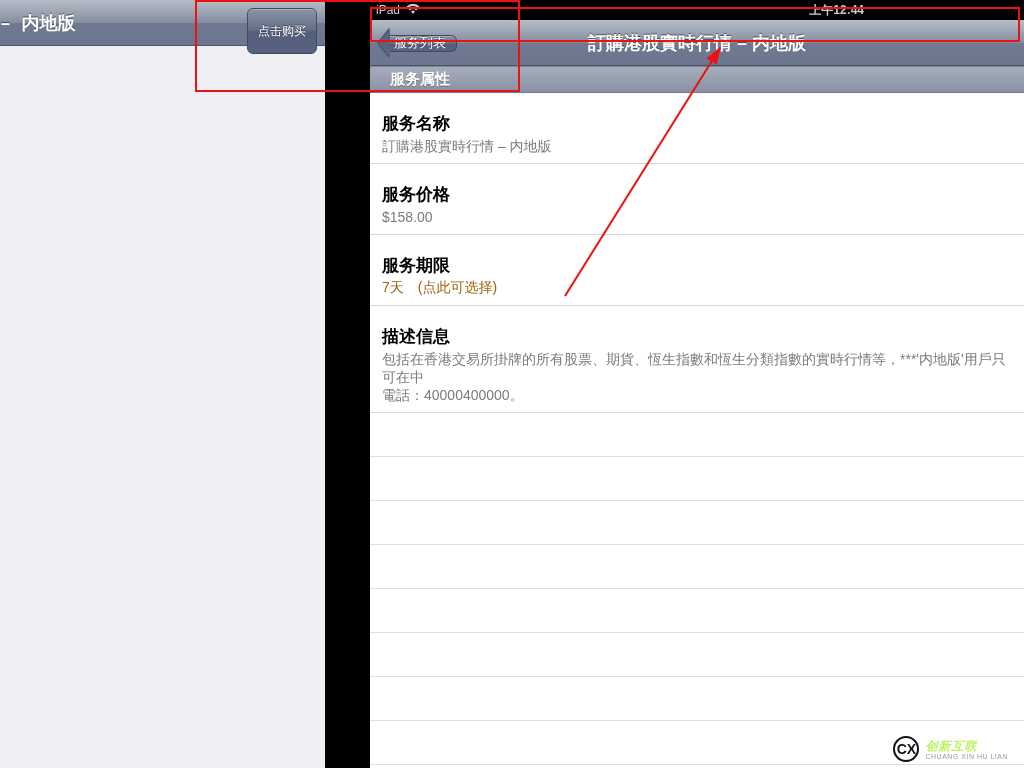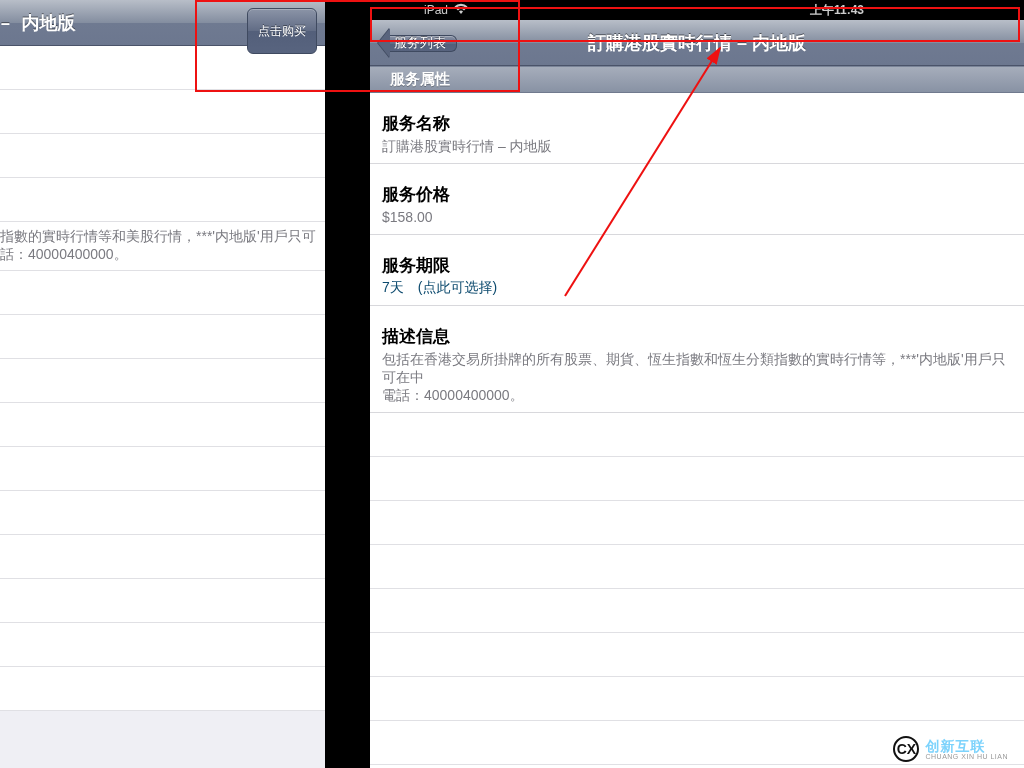--- a/index.html
+++ b/index.html
@@ -7,21 +7,21 @@
 
   .panel { position: absolute; top: 0; bottom: 0; background: #efeff4; overflow: hidden; }
   .panel-left  { left: 0; width: 325px; }
   .panel-right { left: 370px; right: 0; }
 
   
   .statusbar {
     height: 20px; background: #000; color: #ccc; font-size: 12px;
     display: flex; align-items: center; position: relative;
   }
-  .sb-left  { position: absolute; left: 6px; display: flex; align-items: center; gap: 6px; margin-left: 48px; }
+  .sb-left  { position: absolute; left: 6px; display: flex; align-items: center; gap: 6px; }
   .sb-right { position: absolute; right: 160px; font-weight: bold; }
 
   
   .navbar {
     height: 46px;
     background: linear-gradient(#b8bec8, #848ea0 50%, #6f7a91 51%, #6c778f);
     border-bottom: 1px solid #4a5369;
     position: relative;
     display: flex; align-items: center; justify-content: center;
   }
@@ -63,21 +63,21 @@
     padding: 3px 20px; text-shadow: 0 1px 0 rgba(0,0,0,.3);
     border-top: 1px solid #7a8498; border-bottom: 1px solid #707a8e;
   }
 
   .cell {
     background: #fff; border-bottom: 1px solid #d8d8dc;
     padding: 20px 12px 8px 12px;
   }
   .cell-title { font-size: 17px; font-weight: bold; color: #000; line-height: 22px; }
   .cell-sub   { font-size: 14px; color: #7a7a80; margin-top: 2px; line-height: 18px; }
-  .cell-link  { font-size: 14px; color: #0c4a6e; margin-top: 2px; }
+  .cell-link  { font-size: 14px; color: #a16207; margin-top: 2px; }
 
   .empty-rows .row {
     height: 44px; background: #fff; border-bottom: 1px solid #e0e0e4;
   }
 
   
   .anno { position: absolute; border: 2px solid #e11; background: transparent; pointer-events: none; }
   .anno1 { left: 195px; top: 0;  width: 325px; height: 92px; z-index: 40; }
   .anno2 { left: 370px; top: 7;  width: 650px; height: 35px;  z-index: 40; top: 7px; }
   svg.arrow { position: absolute; left: 0; top: 0; z-index: 39; pointer-events: none; }
@@ -86,68 +86,48 @@
   .watermark {
     position: absolute; right: 16px; bottom: 6px; z-index: 50;
     display: flex; align-items: center; gap: 6px;
     color: #777; font-size: 10px;
   }
   .wm-icon {
     width: 26px; height: 26px; border: 2px solid #111; border-radius: 50%;
     display: flex; align-items: center; justify-content: center;
     font-weight: bold; color: #111; font-size: 14px; background: #fff;
   }
-  .wm-text .a { font-size: 14px; color: #7dd3fc; font-weight: bold; letter-spacing: 1px; line-height: 14px; }
+  .wm-text .a { font-size: 12px; color: #bef264; font-weight: bold; letter-spacing: 1px; line-height: 14px; font-style: italic; }
   .wm-text .b { font-size: 7px; color: #999; letter-spacing: .5px; }
 
   .wifi-icon { display: inline-block; }
 </style>
 </head>
 <body>
 
 <div class="panel panel-left">
   <div class="navbar">
     <span class="nav-title">– 内地版</span>
     <div class="nav-btn">
       <span>点击购买</span>
     </div>
   </div>
-  <div class="empty-rows">
-    <div class="row"></div>
-    <div class="row"></div>
-    <div class="row"></div>
-    <div class="row"></div>
-    <div class="row" style="height:auto;padding:6px 0 6px 0;color:#7a7a80;font-size:14px;">
-      <div>指數的實時行情等和美股行情，***'内地版'用戶只可</div>
-      <div>話：40000400000。</div>
-    </div>
-    <div class="row"></div>
-    <div class="row"></div>
-    <div class="row"></div>
-    <div class="row"></div>
-    <div class="row"></div>
-    <div class="row"></div>
-    <div class="row"></div>
-    <div class="row"></div>
-    <div class="row"></div>
-    <div class="row"></div>
-  </div>
 </div>
 
 <div class="panel panel-right">
   <div class="statusbar">
     <div class="sb-left">
       <span>iPad</span>
       <span class="wifi-icon">
         <svg width="14" height="12" viewBox="0 0 14 12">
             <path d="M7 11 L5 8.5 A3 3 0 0 1 9 8.5 Z M2.5 6 A6 6 0 0 1 11.5 6 L10 7.4 A4 4 0 0 0 4 7.4 Z M0.5 3.6 A9 9 0 0 1 13.5 3.6 L12 5 A7 7 0 0 0 2 5 Z" fill="#ccc"></path>
           </svg>
       </span>
     </div>
-    <div class="sb-right">上午11:43</div>
+    <div class="sb-right">上午12:44</div>
   </div>
 
   <div class="navbar">
     <div class="back-btn-wrap">
       <div class="back-arrow"></div>
       <div class="back-body">
           <span>服务列表</span>
         </div>
     </div>
     <span class="nav-title">訂購港股實時行情 – 内地版</span>

